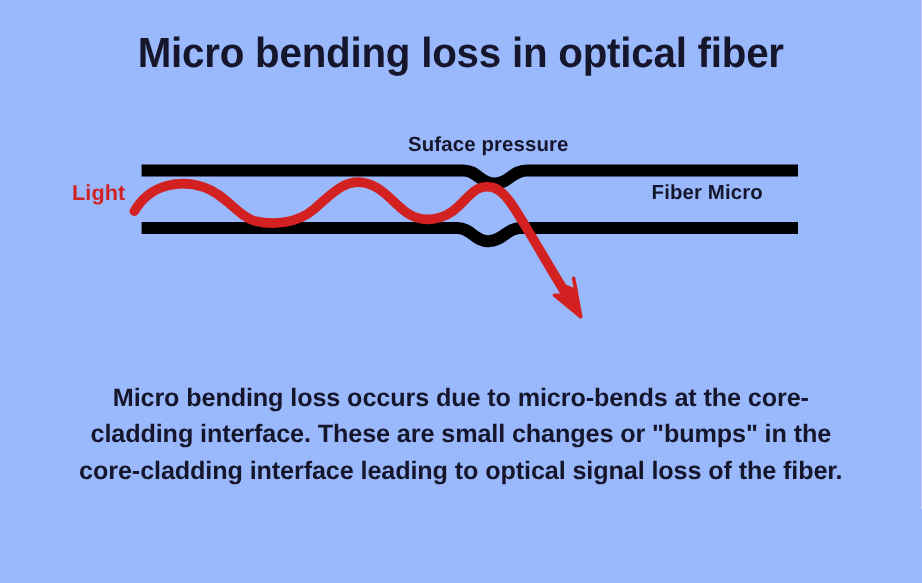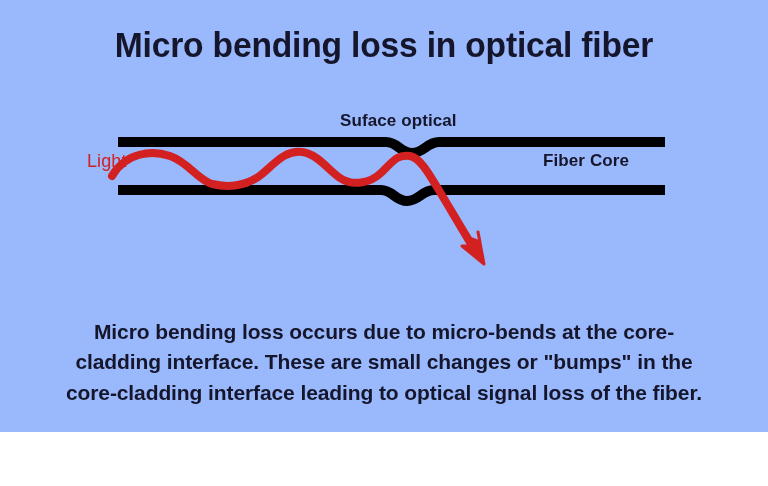--- a/index.html
+++ b/index.html
@@ -9,21 +9,21 @@
   }
   body {
     width: 768px;
     height: 486px;
     overflow: hidden;
     font-family: "Liberation Sans", "DejaVu Sans", sans-serif;
   }
   #page {
     position: relative;
     width: 768px;
-    height: 432px;
+    height: 486px;
     background: #9ab8fc;
     overflow: hidden;
   }
 
   
   #title {
     position: absolute;
     left: 0;
     top: 26px;
     width: 768px;
@@ -69,24 +69,23 @@
   #label-fiber-core {
     left: 543px;
     top: 152px;
     font-size: 17px;
     letter-spacing: 0.1px;
   }
   #label-light {
     left: 60px;
     top: 152px;
     font-size: 18px;
-    font-weight: normal;
+    font-weight: bold;
     color: #d02222;
     letter-spacing: 0.1px;
-    margin-left: 27px;
   }
 
   
   #caption {
     position: absolute;
     left: 64px;
     top: 286px;
     width: 640px;
     text-align: center;
     font-family: "Liberation Sans Narrow", "Liberation Sans", "DejaVu Sans", sans-serif;
@@ -134,21 +133,21 @@
       <path d="M 484 168
                L 462 150
                L 472 150
                L 464 140
                L 480 146
                L 478 136
                Z" fill="#d32020" stroke="#d32020" stroke-width="3" stroke-linejoin="round"></path>
     </svg>
   </div>
 
-  <div class="diag-label" id="label-surface-pressure">Suface optical</div>
+  <div class="diag-label" id="label-surface-pressure">Suface pressure</div>
 
-  <div class="diag-label" id="label-fiber-core">Fiber Core</div>
+  <div class="diag-label" id="label-fiber-core">Fiber Micro</div>
 
   <div class="diag-label" id="label-light">Light</div>
 
   <div id="caption">Micro bending loss occurs due to micro-bends at the core-cladding interface. These are small changes or "bumps" in the core-cladding interface leading to optical signal loss of the fiber.</div>
 
 </div>
 
 </body></html>

